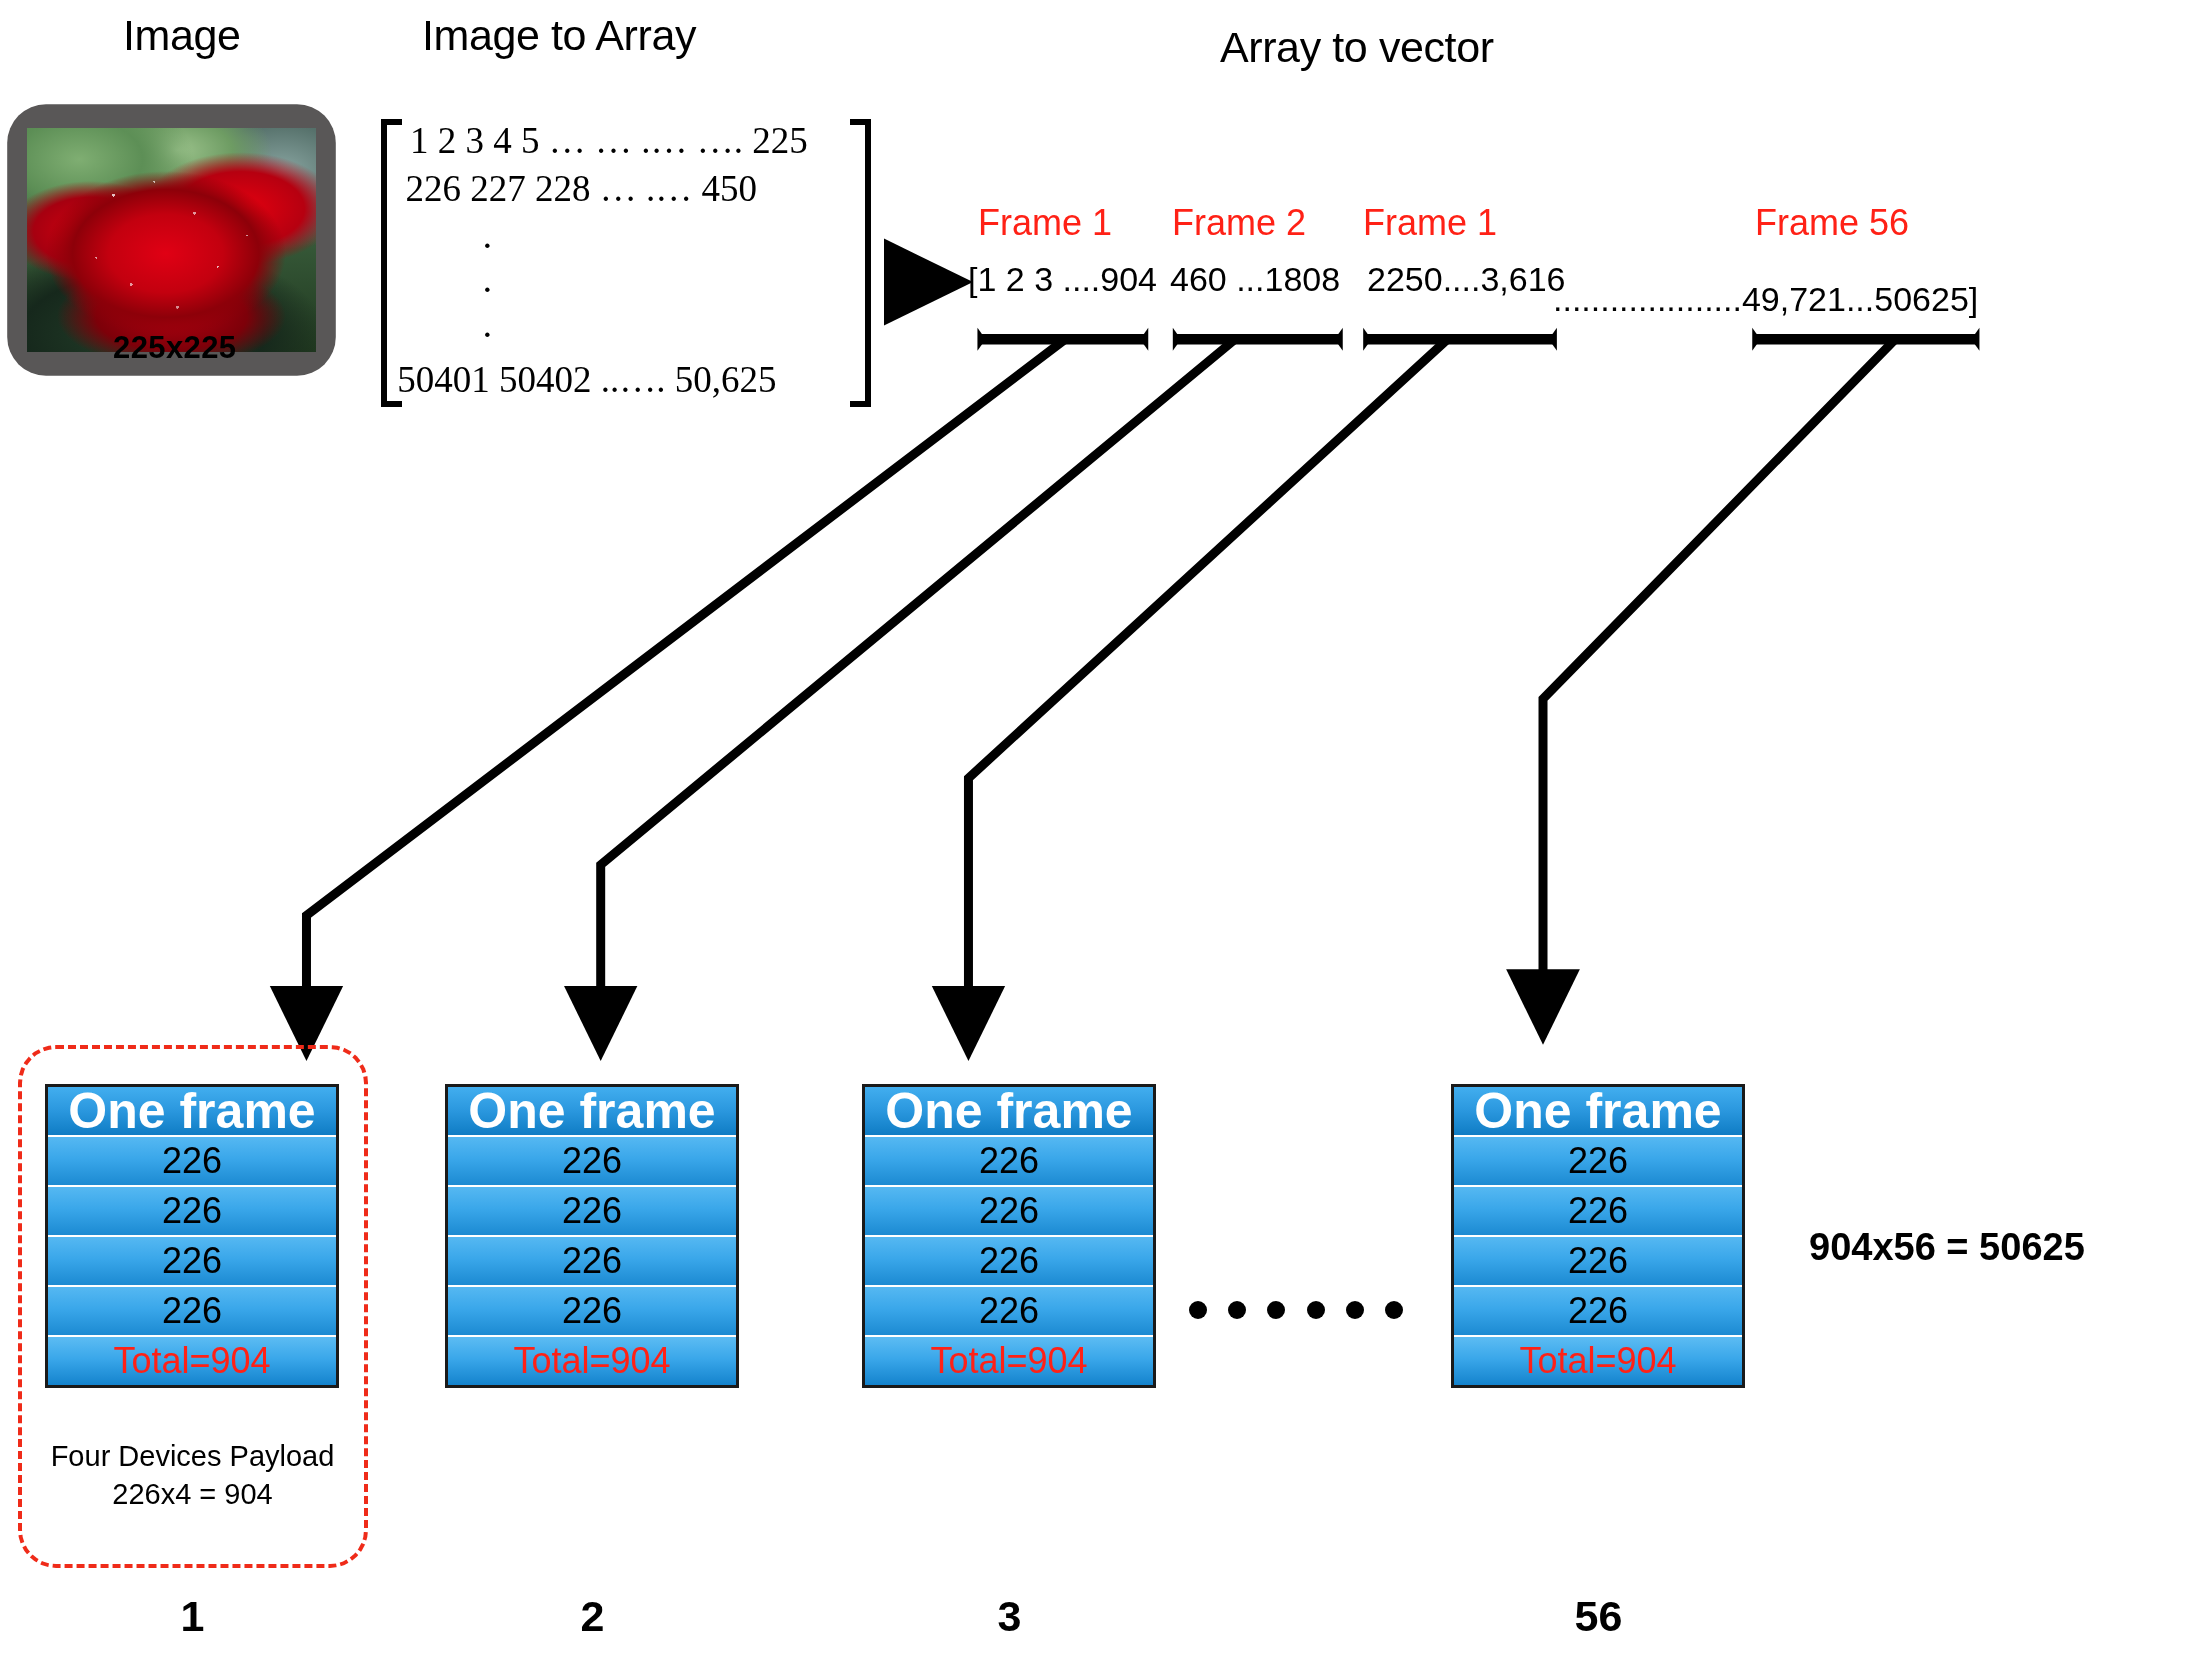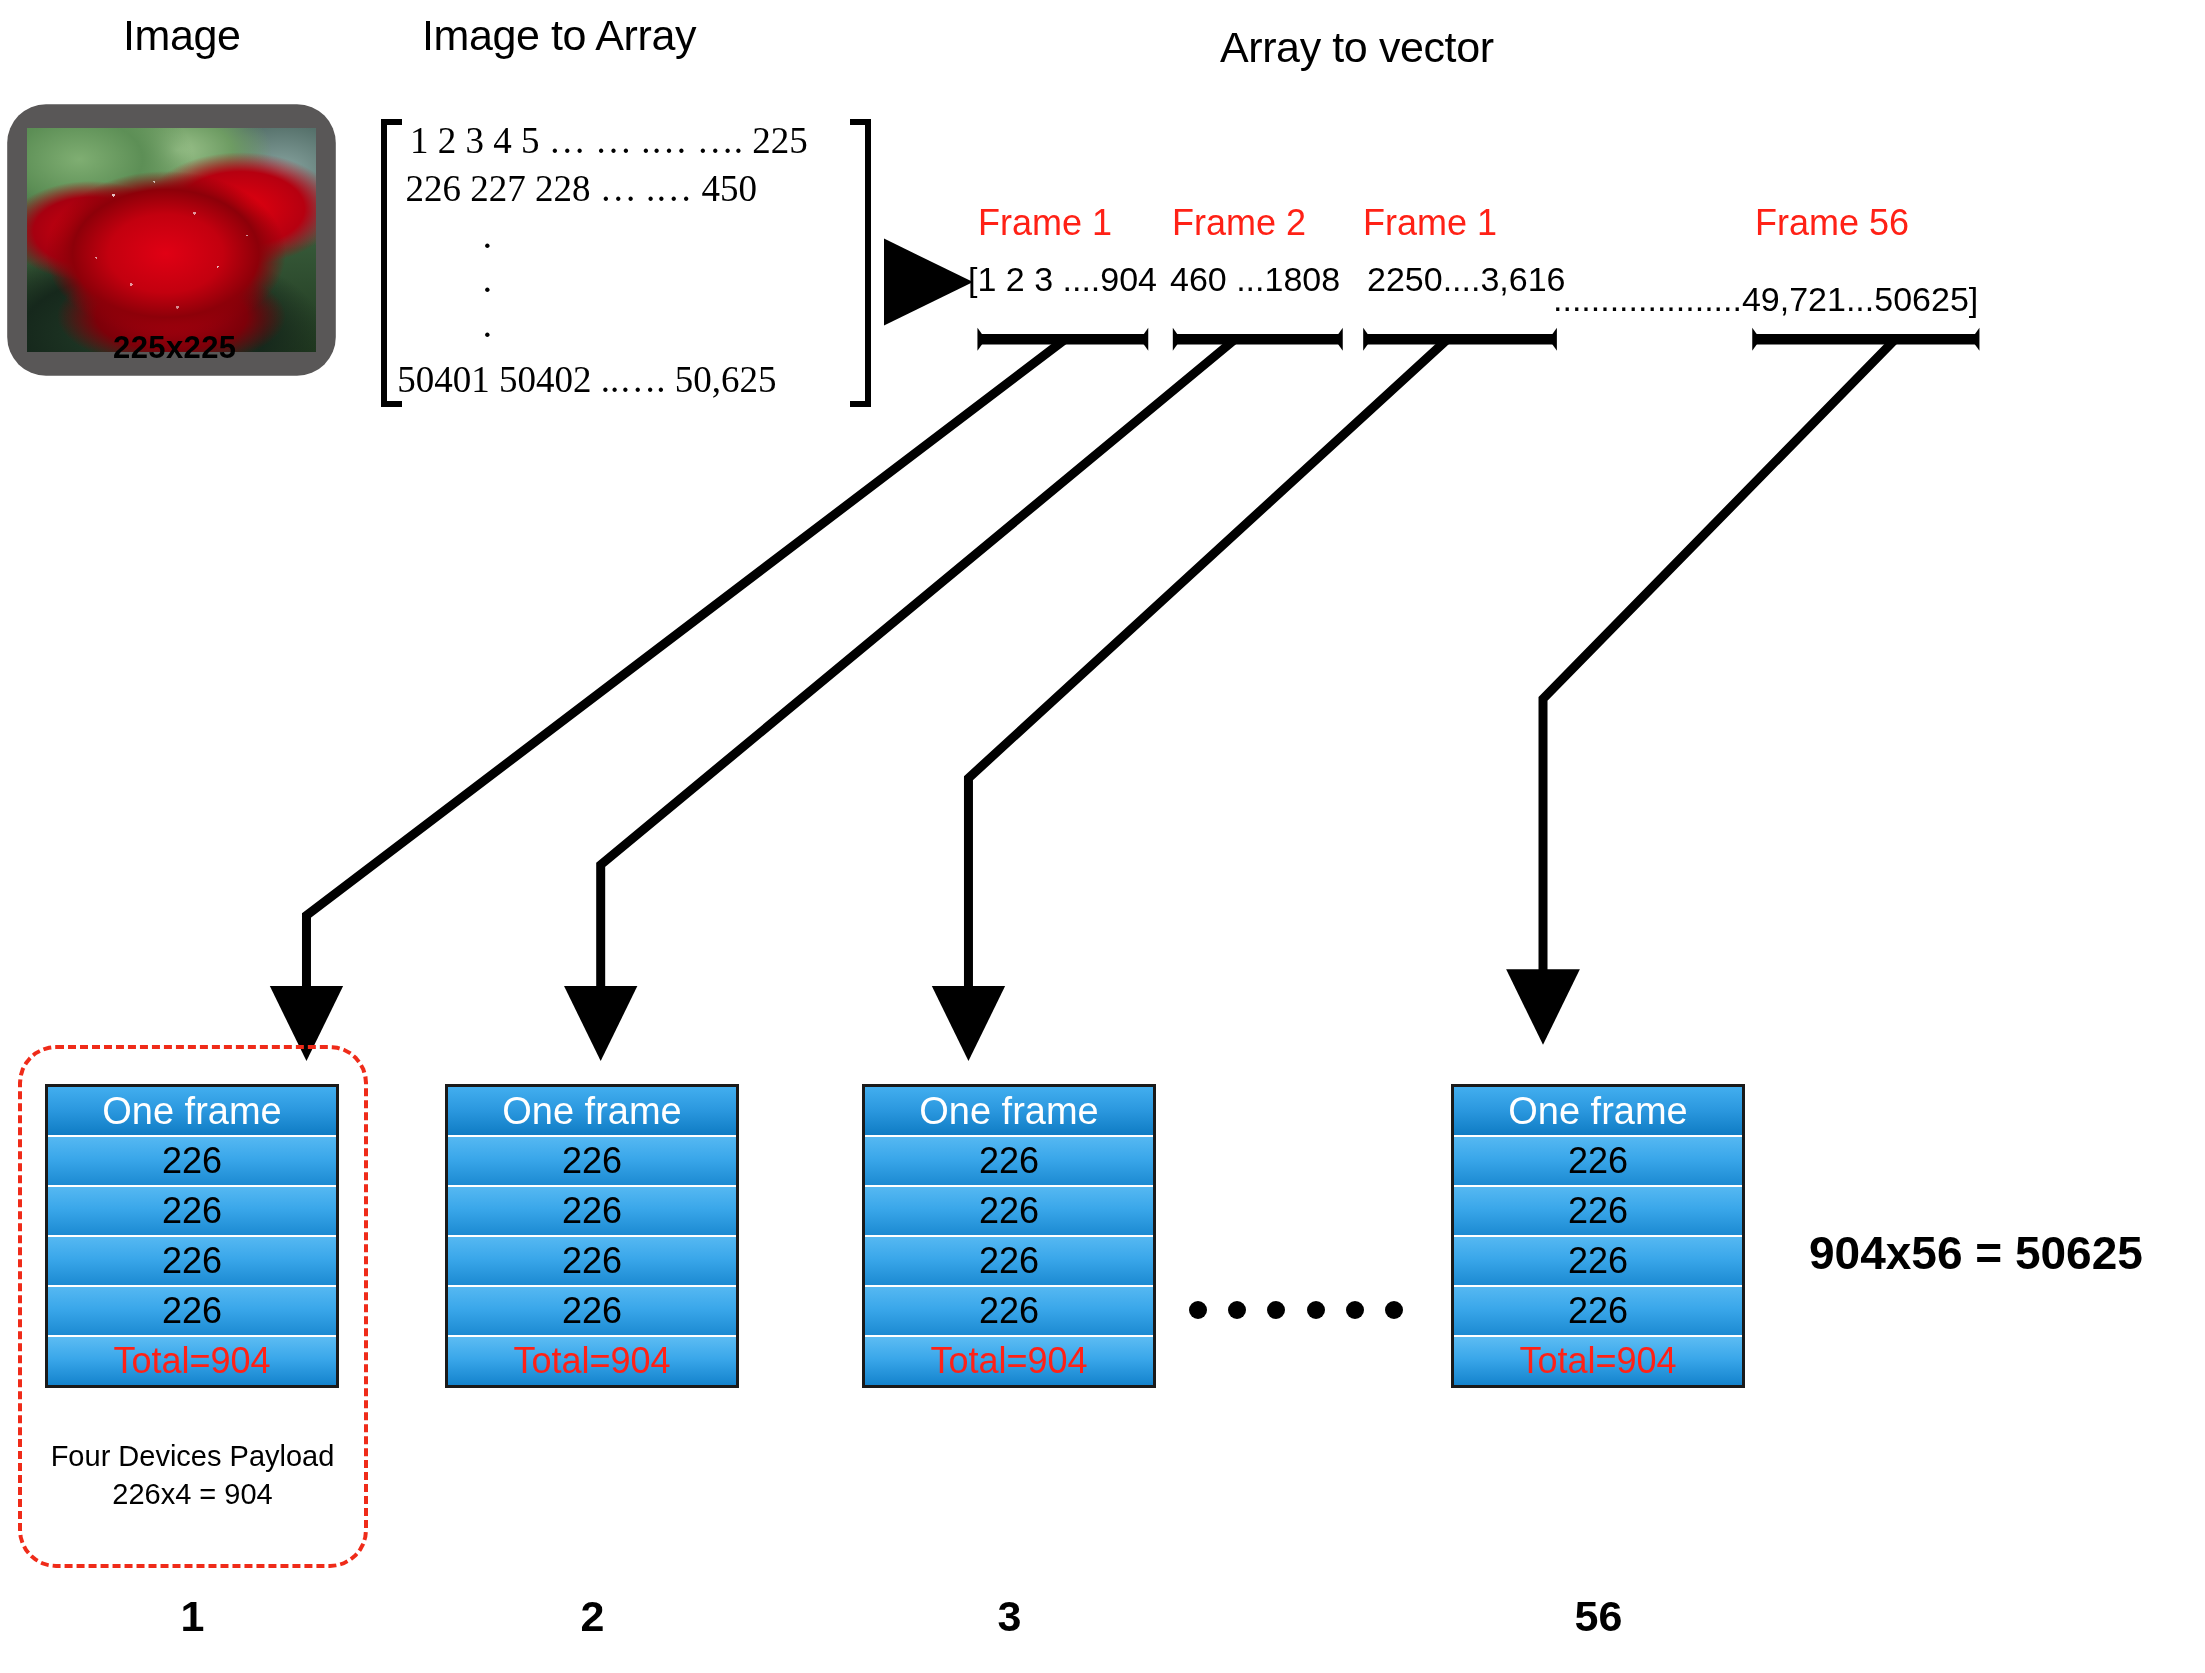--- a/index.html
+++ b/index.html
@@ -23,28 +23,28 @@
   .mrow{position:absolute;white-space:nowrap;}
   .mdot{position:absolute;font-size:38px;line-height:0.4;}
   
   .fl{color:#ff2116;font-size:36px;white-space:nowrap;}
   .vec{font-size:34px;white-space:nowrap;font-family:"Liberation Sans",sans-serif;}
   
   .fbox{width:294px;border:3.3px solid #1a1a1a;box-sizing:border-box;background:#fff;}
   .cell{height:48px;line-height:48px;text-align:center;font-size:36px;
         background:linear-gradient(to bottom,#55b8f2 0%,#3aa7ea 45%,#1c8ad2 100%);
         border-bottom:2.5px solid #ffffff;}
-  .cell.hd{color:#ffffff;font-weight:normal;font-size:38px;
+  .cell.hd{color:#ffffff;font-weight:bold;font-size:50px;
         background:linear-gradient(to bottom,#42aeef 0%,#2a97de 50%,#0f7cc4 100%);}
   .cell.tot{color:#ff2116;border-bottom:none;
         background:linear-gradient(to bottom,#5cbcf3 0%,#3aa7ea 45%,#1483cd 100%);}
   .dashbox{border:4.9px dashed #ef2b19;border-radius:38px;box-sizing:border-box;}
   .cap{font-size:29px;text-align:center;line-height:1.15;}
   .idx{font-size:43px;font-weight:bold;text-align:center;}
-  .eq{font-size:46px;font-weight:bold;white-space:nowrap;}
+  .eq{font-size:38px;font-weight:bold;white-space:nowrap;}
   .dot6{width:18px;height:18px;border-radius:50%;background:#000;position:absolute;}
   svg{position:absolute;left:0;top:0;overflow:visible;}
 </style>
 </head>
 <body>
 
 <div class="abs hdr" style="left:123px;top:11.4px;">Image</div>
 <div class="abs hdr" style="left:422px;top:11.4px;">Image to Array</div>
 <div class="abs hdr" style="left:1220px;top:23px;">Array to vector</div>
 

